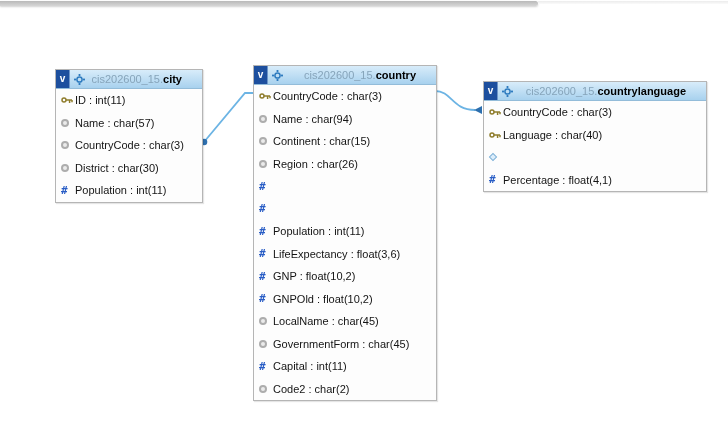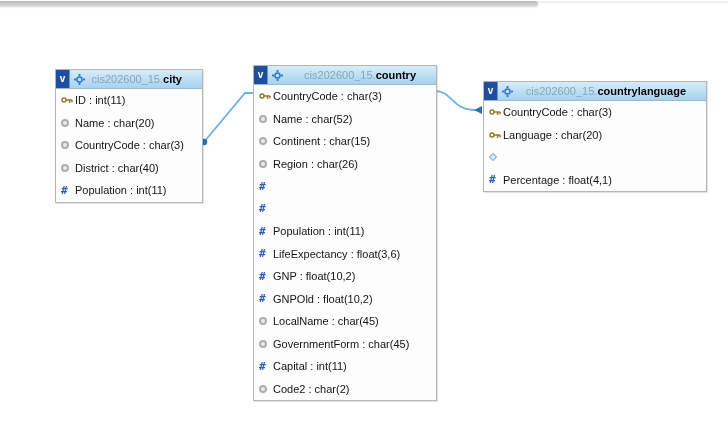--- a/index.html
+++ b/index.html
@@ -108,33 +108,33 @@
                 <path d="M5 4 H11 M8.6 4 V7 M11 4 V6.2"></path>
               </g>
             </svg>
           </span>
           <span class="row-label">ID : int(11)</span>
         </div>
         <div class="row">
           <span class="row-icon">
             <span class="circle-icon"></span>
           </span>
-          <span class="row-label">Name : char(20)</span>
+          <span class="row-label">Name : char(57)</span>
         </div>
         <div class="row">
           <span class="row-icon">
             <span class="circle-icon"></span>
           </span>
           <span class="row-label">CountryCode : char(3)</span>
         </div>
         <div class="row">
           <span class="row-icon">
             <span class="circle-icon"></span>
           </span>
-          <span class="row-label">District : char(40)</span>
+          <span class="row-label">District : char(30)</span>
         </div>
         <div class="row">
           <span class="row-icon">
             <span class="hash-icon">#</span>
           </span>
           <span class="row-label">Population : int(11)</span>
         </div>
       </div>
     </div>
     <div class="table-box" style="left: 253px; top: 65px; width: 182px;">
@@ -162,21 +162,21 @@
                 <path d="M5 4 H11 M8.6 4 V7 M11 4 V6.2"></path>
               </g>
             </svg>
           </span>
           <span class="row-label">CountryCode : char(3)</span>
         </div>
         <div class="row">
           <span class="row-icon">
             <span class="circle-icon"></span>
           </span>
-          <span class="row-label">Name : char(52)</span>
+          <span class="row-label">Name : char(94)</span>
         </div>
         <div class="row">
           <span class="row-icon">
             <span class="circle-icon"></span>
           </span>
           <span class="row-label">Continent : char(15)</span>
         </div>
         <div class="row">
           <span class="row-icon">
             <span class="circle-icon"></span>
@@ -273,21 +273,21 @@
         </div>
         <div class="row">
           <span class="row-icon">
             <svg width="12" height="8" viewBox="0 0 12 8">
               <g fill="none" stroke="#8f7d2c" stroke-width="1.5">
                 <circle cx="3" cy="4" r="2"></circle>
                 <path d="M5 4 H11 M8.6 4 V7 M11 4 V6.2"></path>
               </g>
             </svg>
           </span>
-          <span class="row-label">Language : char(20)</span>
+          <span class="row-label">Language : char(40)</span>
         </div>
         <div class="row">
           <span class="row-icon">
             <span class="diamond-icon"></span>
           </span>
         </div>
         <div class="row">
           <span class="row-icon">
             <span class="hash-icon">#</span>
           </span>

